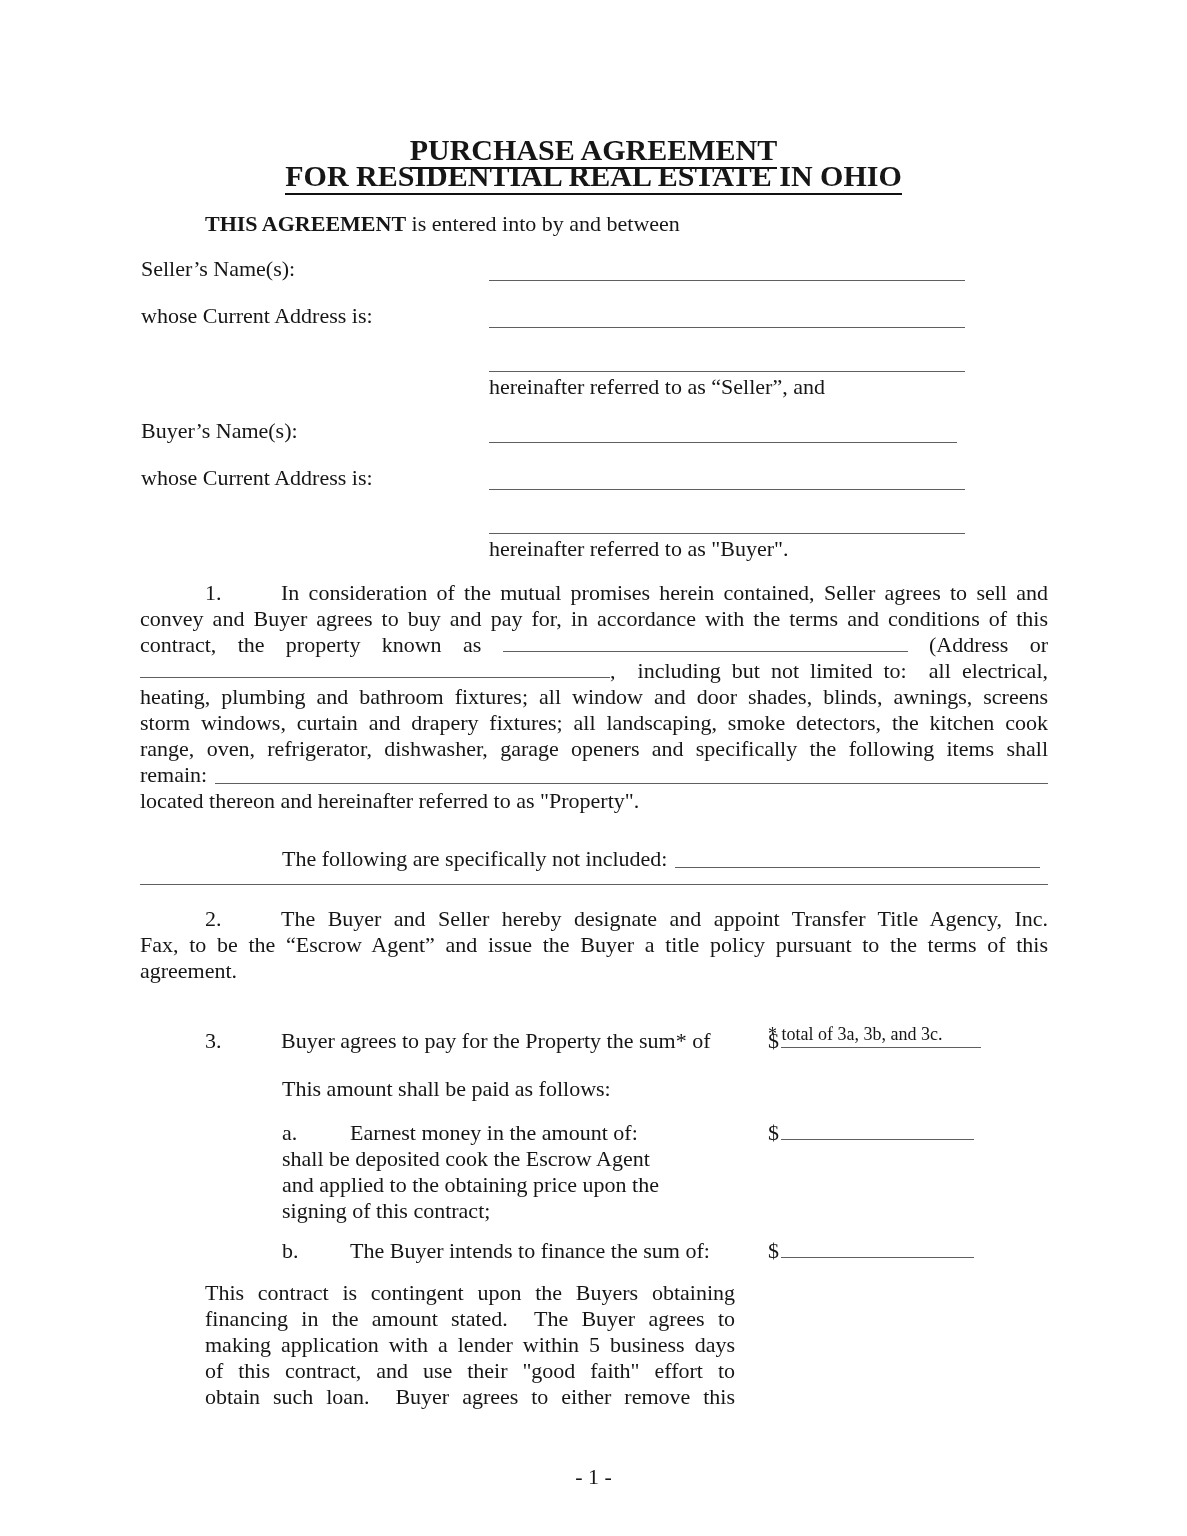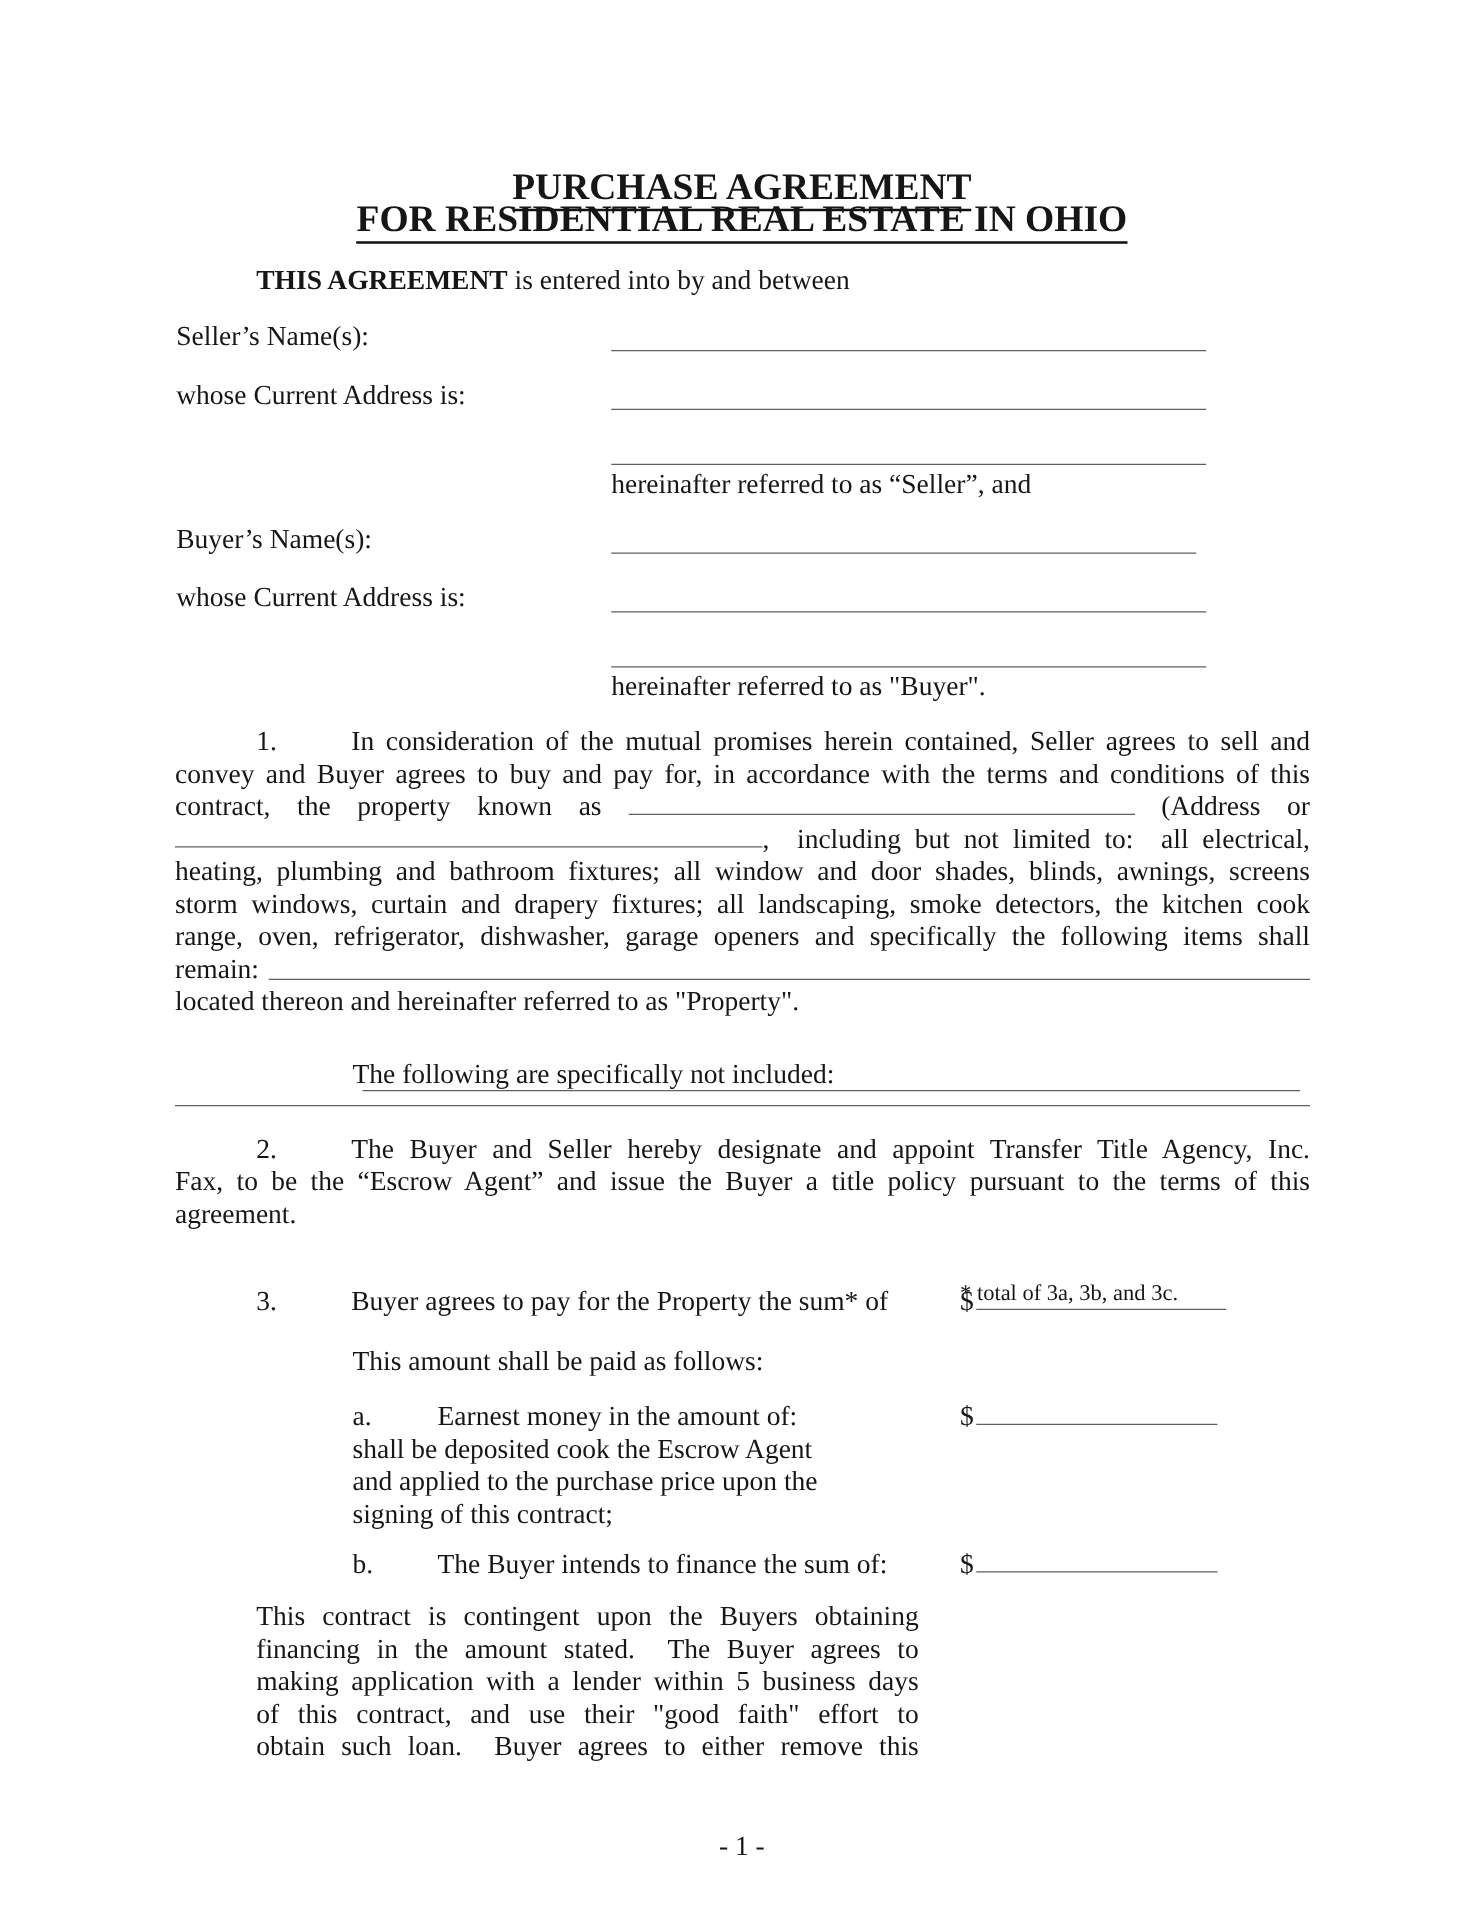--- a/index.html
+++ b/index.html
@@ -93,21 +93,21 @@
     <div class="line jline"><span>heating, plumbing and bathroom fixtures; all window and door shades, blinds, awnings, screens</span></div>
     <div class="line jline"><span>storm windows, curtain and drapery fixtures; all landscaping, smoke detectors, the kitchen cook</span></div>
     <div class="line jline"><span>range, oven, refrigerator, dishwasher, garage openers and specifically the following items shall</span></div>
     <div class="line fillline">
         <span>remain:</span>
         <span class="fill"></span>
       </div>
     <div class="line lline"><span>located thereon and hereinafter referred to as "Property".</span></div>
   </div>
 
-  <div class="abs fillline" style="left:282px; top:846px; width:766px;flex-direction:column;">
+  <div class="abs fillline" style="left:282px; top:846px; width:766px;">
     <span>The following are specifically not included:</span>
       <span class="fill" style="margin-right:8px;"></span>
   </div>
   <div class="uline" style="left:140px; top:884px; width:908px;"></div>
 
   <div class="abs para" style="left:140px; top:906px;">
     <div class="line jline"><span class="ind"></span><span class="num">2.</span><span>The Buyer and Seller hereby designate and appoint Transfer Title Agency, Inc.</span></div>
     <div class="line jline"><span>Fax, to be the “Escrow Agent” and issue the Buyer a title policy pursuant to the terms of this</span></div>
     <div class="line lline"><span>agreement.</span></div>
   </div>
@@ -118,21 +118,21 @@
   <div class="dollar" style="left:768px; top:1028px;">
     <span>$</span><span class="blank w200"></span>
   </div>
   <div class="abs footnote" style="left:768px; top:1024px;">* total of 3a, 3b, and 3c.</div>
 
   <div class="abs" style="left:282px; top:1076px;">This amount shall be paid as follows:</div>
 
   <div class="abs" style="left:282px; top:1120px; width:480px;">
     <div class="line lline"><span class="subnum">a.</span><span>Earnest money in the amount of:</span></div>
     <div class="line lline"><span>shall be deposited cook the Escrow Agent</span></div>
-    <div class="line lline"><span>and applied to the purchase price upon the</span></div>
+    <div class="line lline"><span>and applied to the obtaining price upon the</span></div>
     <div class="line lline"><span>signing of this contract;</span></div>
   </div>
   <div class="dollar" style="left:768px; top:1120px;">
     <span>$</span><span class="blank w193"></span>
   </div>
 
   <div class="abs" style="left:282px; top:1238px; width:480px;">
     <div class="line lline"><span class="subnum">b.</span><span>The Buyer intends to finance the sum of:</span></div>
   </div>
   <div class="dollar" style="left:768px; top:1238px;">

